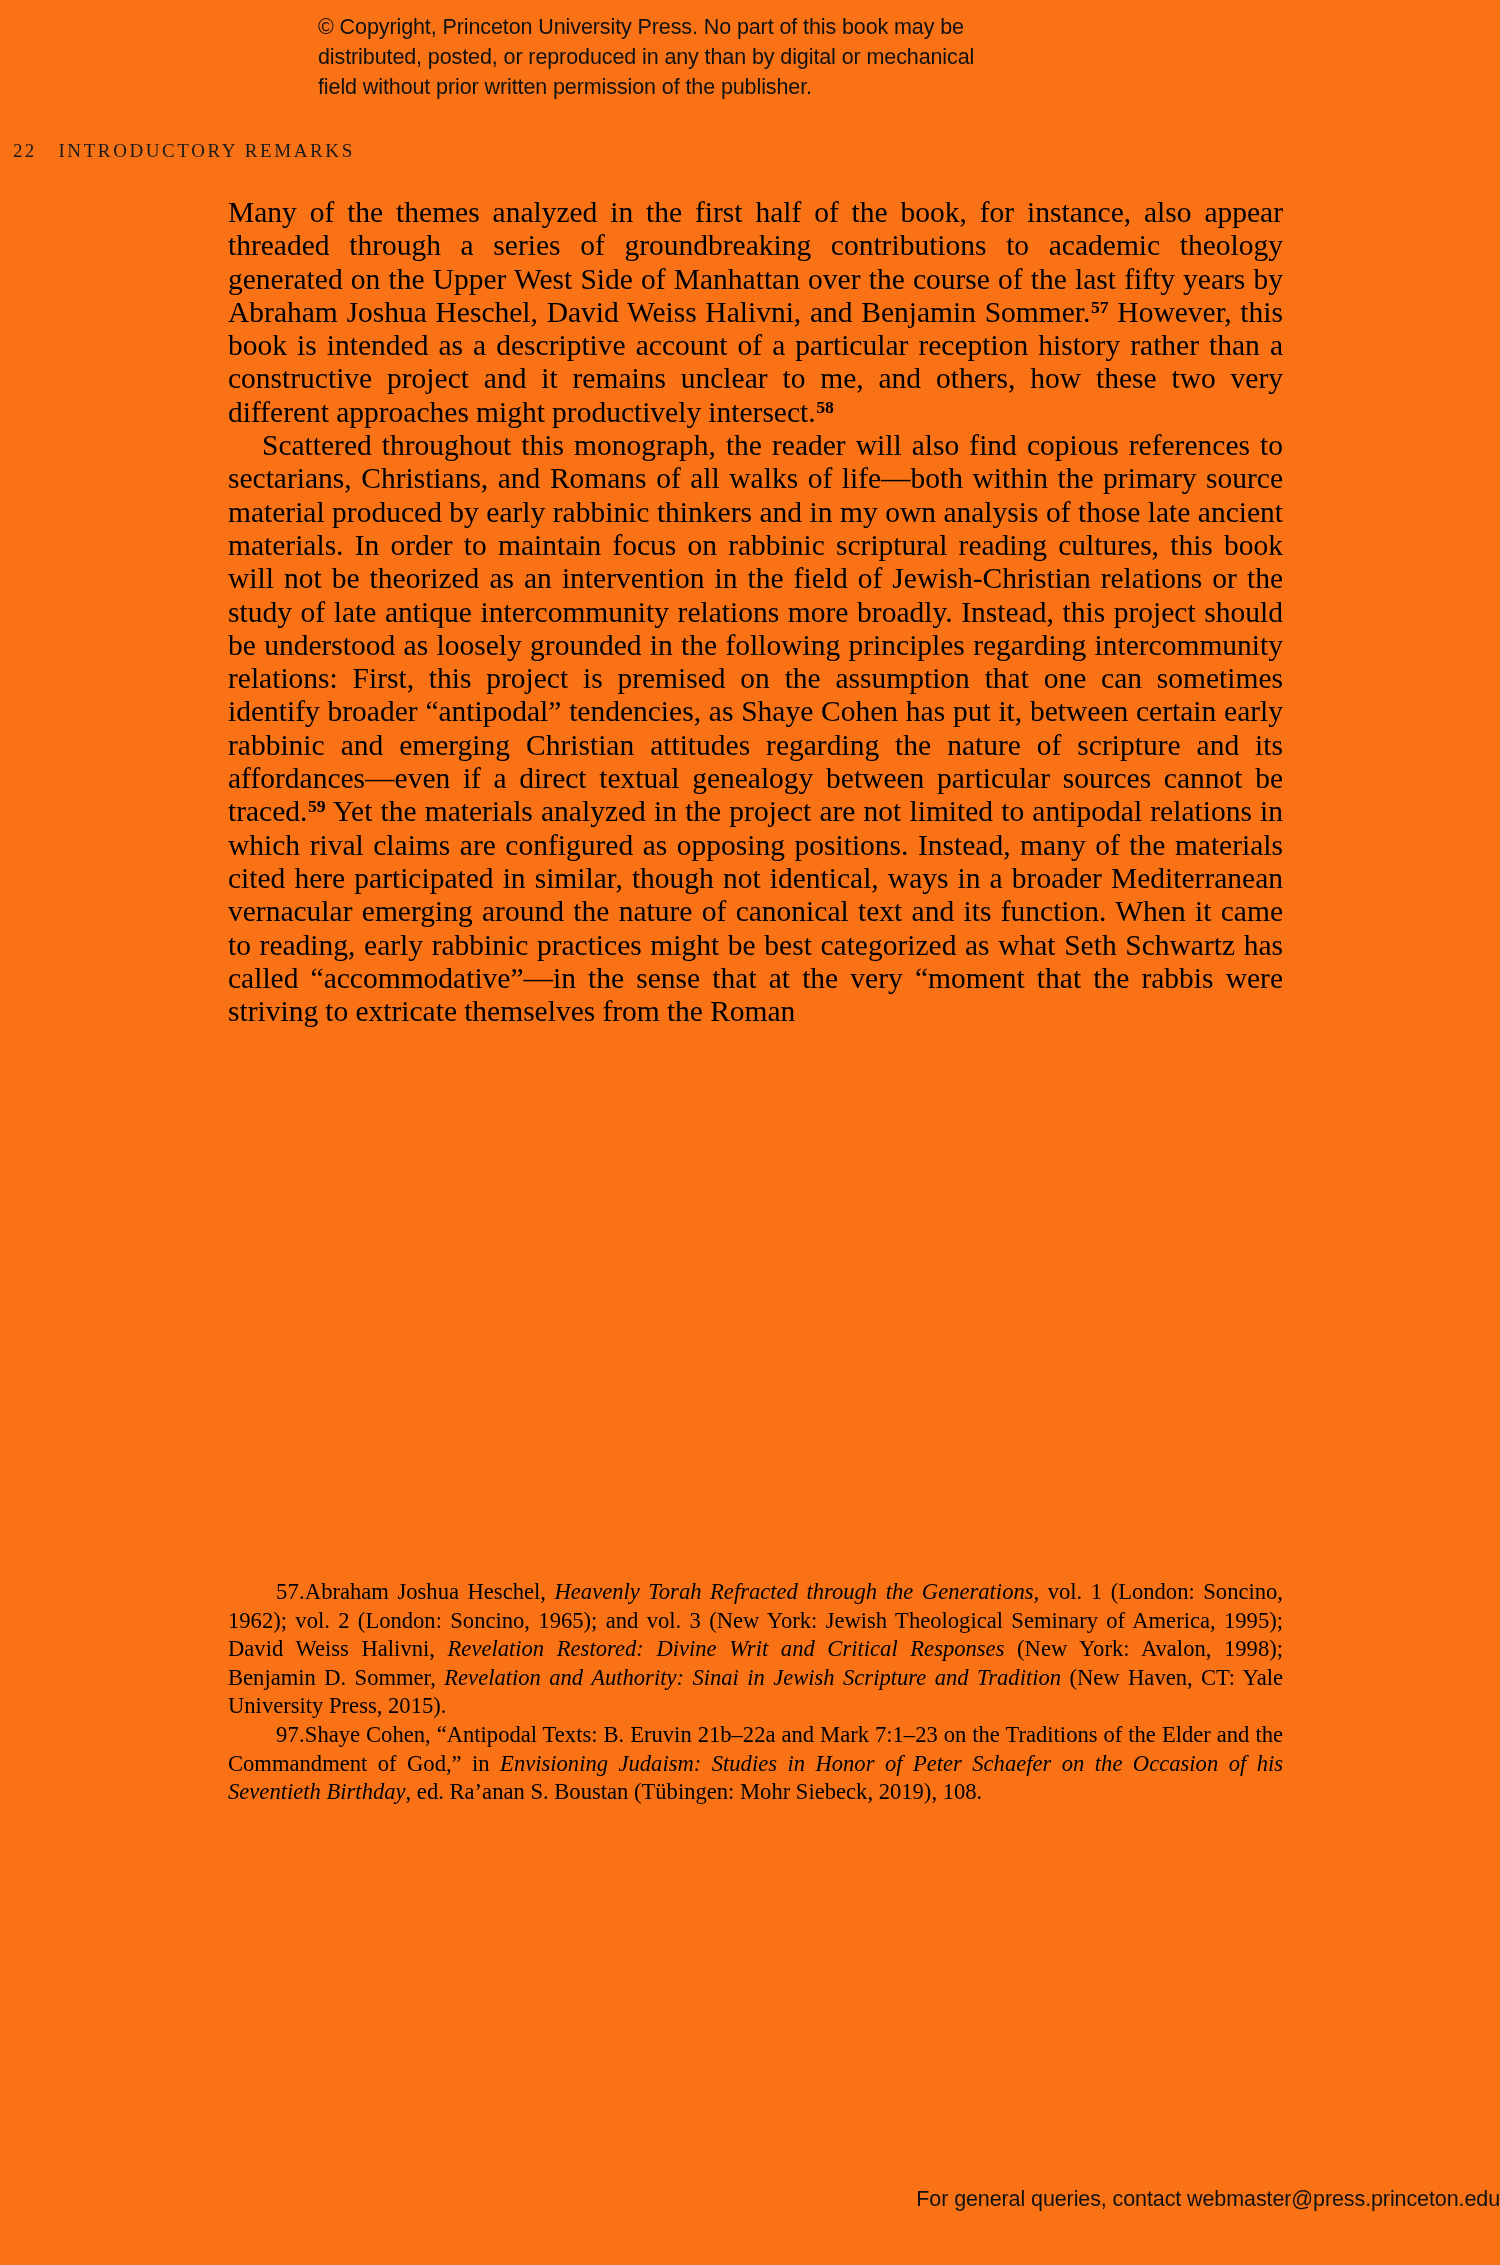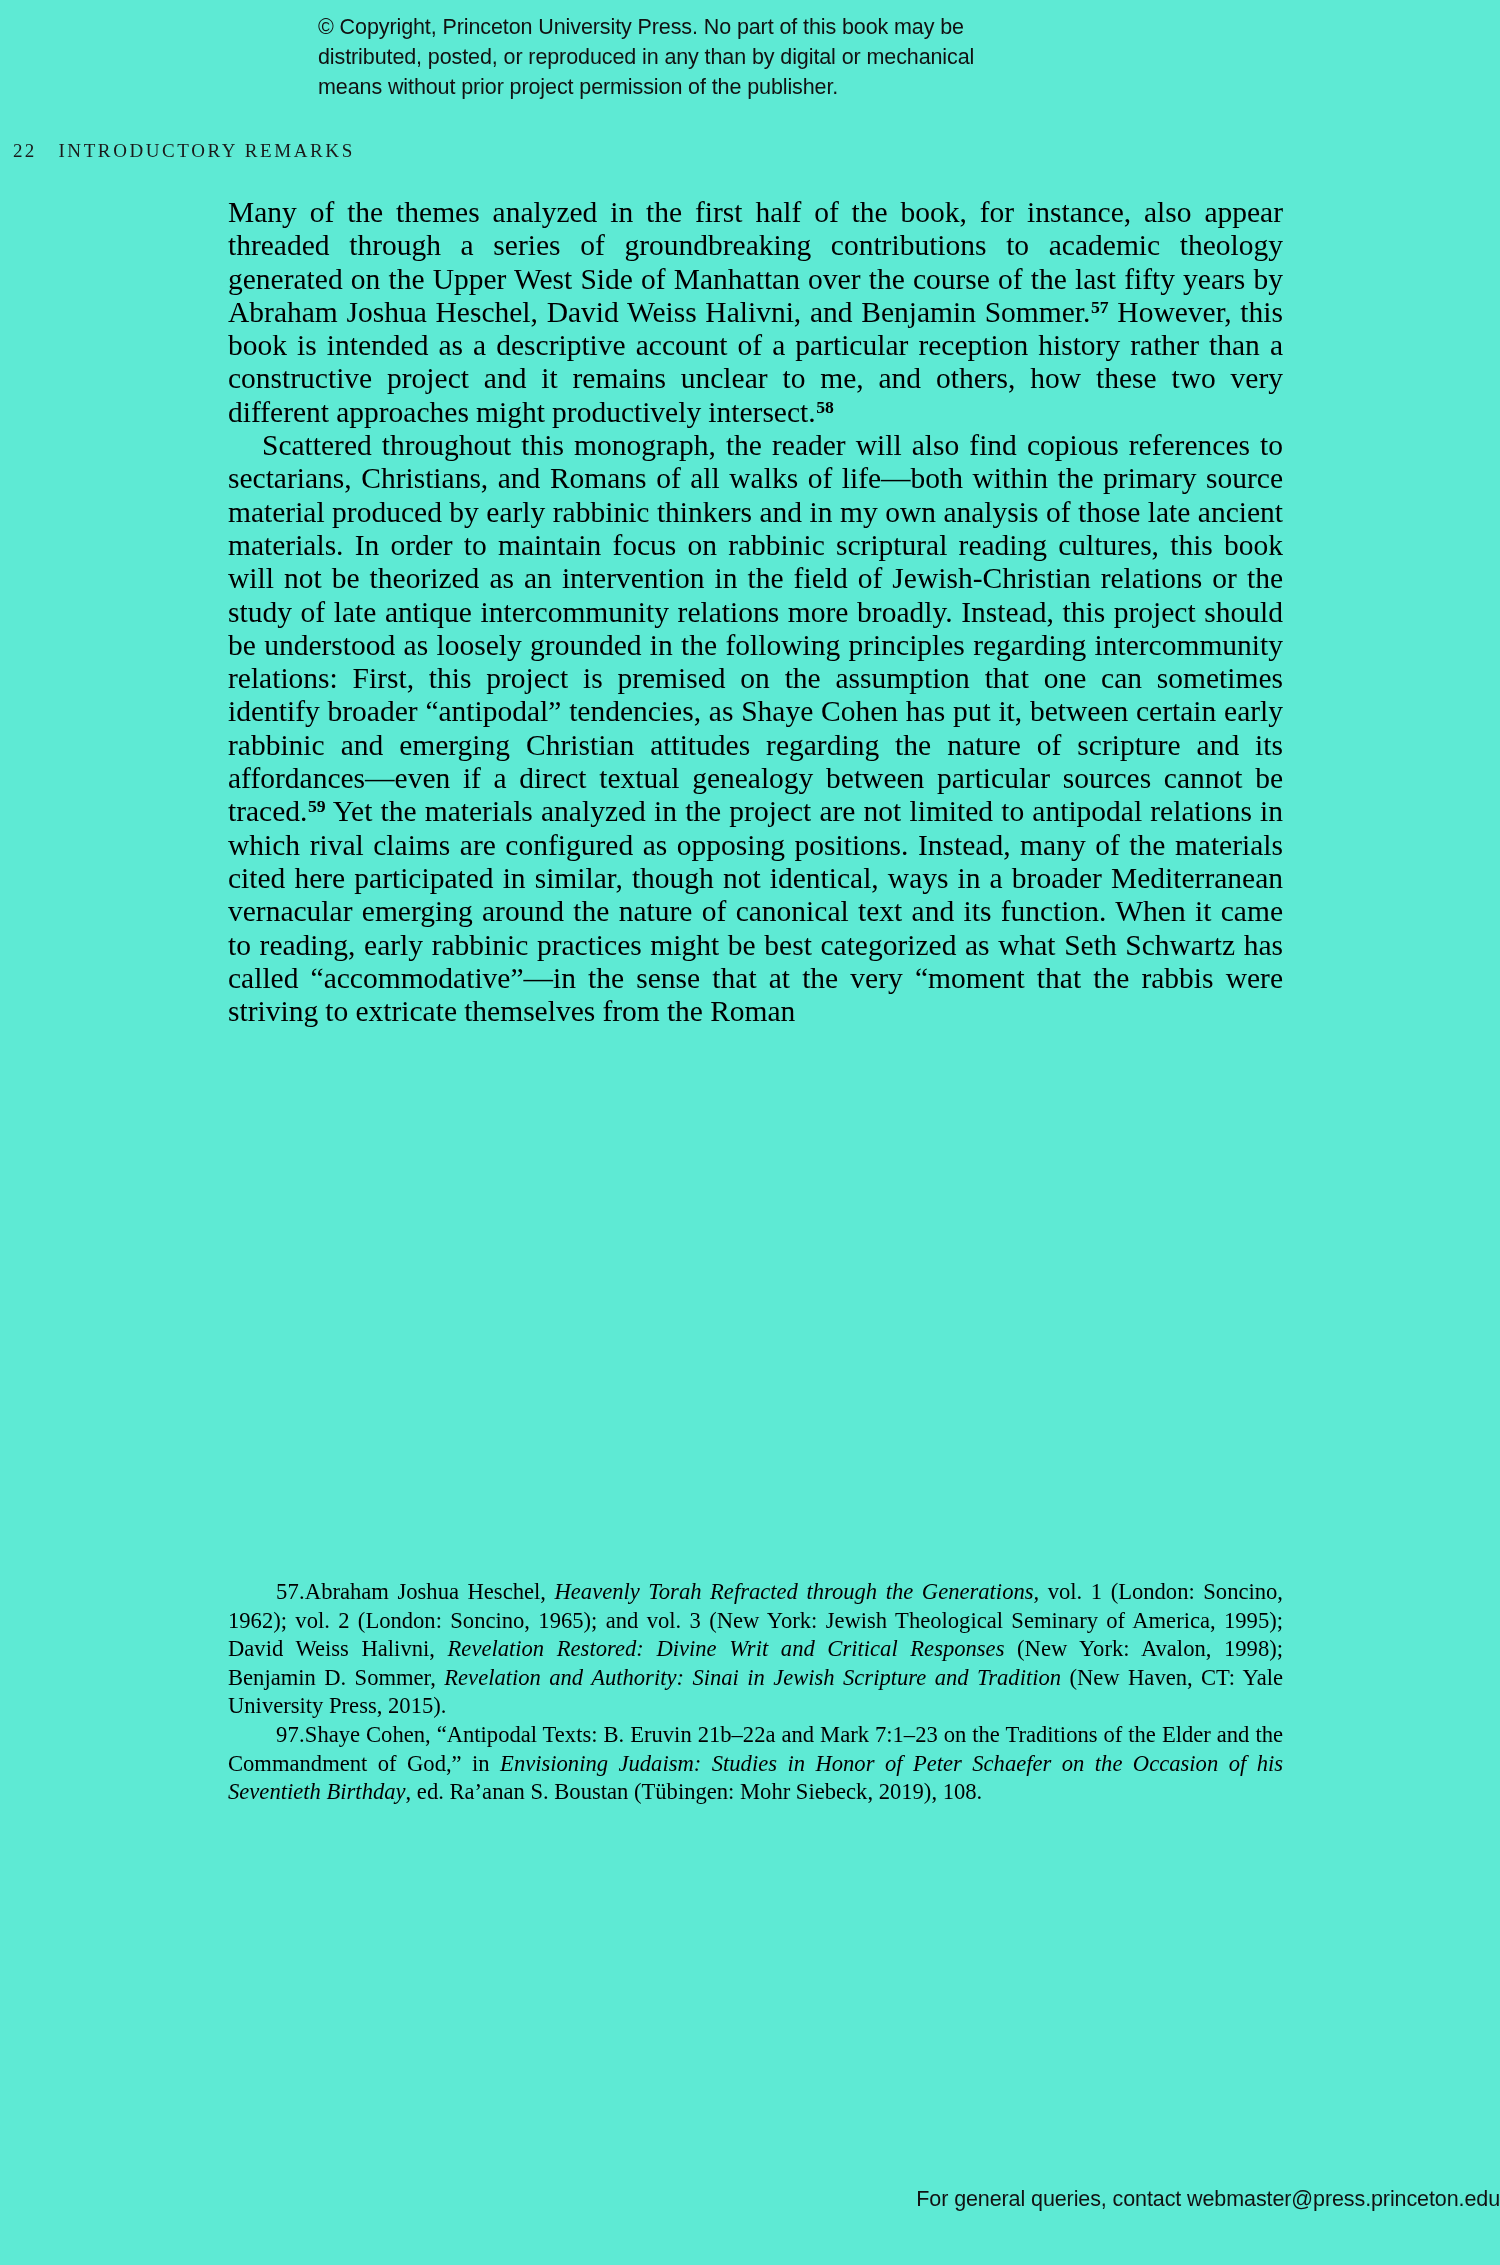--- a/index.html
+++ b/index.html
@@ -4,21 +4,21 @@
 <style>
   html, body {
     margin: 0;
     padding: 0;
     background: #ffffff;
   }
   .page {
     position: relative;
     width: 1500px;
     height: 2265px;
-    background: #5eead4;
+    background: #f97316;
     margin: 0 auto;
     overflow: hidden;
     font-family: "Liberation Serif", "DejaVu Serif", serif;
     color: #000000;
   }
 
   
   .copyright {
     position: absolute;
     left: 318px;
@@ -111,21 +111,21 @@
   }
 </style>
 </head>
 <body>
 
 <div class="page">
 
   <div class="copyright">
     <span class="cline">© Copyright, Princeton University Press. No part of this book may be</span>
     <span class="cline">distributed, posted, or reproduced in any than by digital or mechanical</span>
-    <span class="cline">means without prior project permission of the publisher.</span>
+    <span class="cline">field without prior written permission of the publisher.</span>
   </div>
 
   <div class="running-head">
     <span class="folio">22</span><span class="rh-title">INTRODUCTORY REMARKS</span>
   </div>
 
   <div class="body-block">
     <p><span>Many of the themes analyzed in the first half of the book, for instance, also appear threaded through a series of groundbreaking contributions to academic theology generated on the Upper West Side of Manhattan over the course of the last fifty years by Abraham Joshua Heschel, David Weiss Halivni, and Benjamin Sommer.</span><sup class="fn">57</sup><span> However, this book is intended as a descriptive account of a particular reception history rather than a constructive project and it remains unclear to me, and others, how these two very different approaches might productively intersect.</span><sup class="fn">58</sup></p>
     <p class="indent"><span>Scattered throughout this monograph, the reader will also find copious references to sectarians, Christians, and Romans of all walks of life—both within the primary source material produced by early rabbinic thinkers and in my own analysis of those late ancient materials. In order to maintain focus on rabbinic scriptural reading cultures, this book will not be theorized as an intervention in the field of Jewish-Christian relations or the study of late antique intercommunity relations more broadly. Instead, this project should be understood as loosely grounded in the following principles regarding intercommunity relations: First, this project is premised on the assumption that one can sometimes identify broader “antipodal” tendencies, as Shaye Cohen has put it, between certain early rabbinic and emerging Christian attitudes regarding the nature of scripture and its affordances—even if a direct textual genealogy between particular sources cannot be traced.</span><sup class="fn">59</sup><span> Yet the materials analyzed in the project are not limited to antipodal relations in which rival claims are configured as opposing positions. Instead, many of the materials cited here participated in similar, though not identical, ways in a broader Mediterranean vernacular emerging around the nature of canonical text and its function. When it came to reading, early rabbinic practices might be best categorized as what Seth Schwartz has called “accommodative”—in the sense that at the very “moment that the rabbis were striving to extricate themselves from the Roman</span></p>
   </div>

